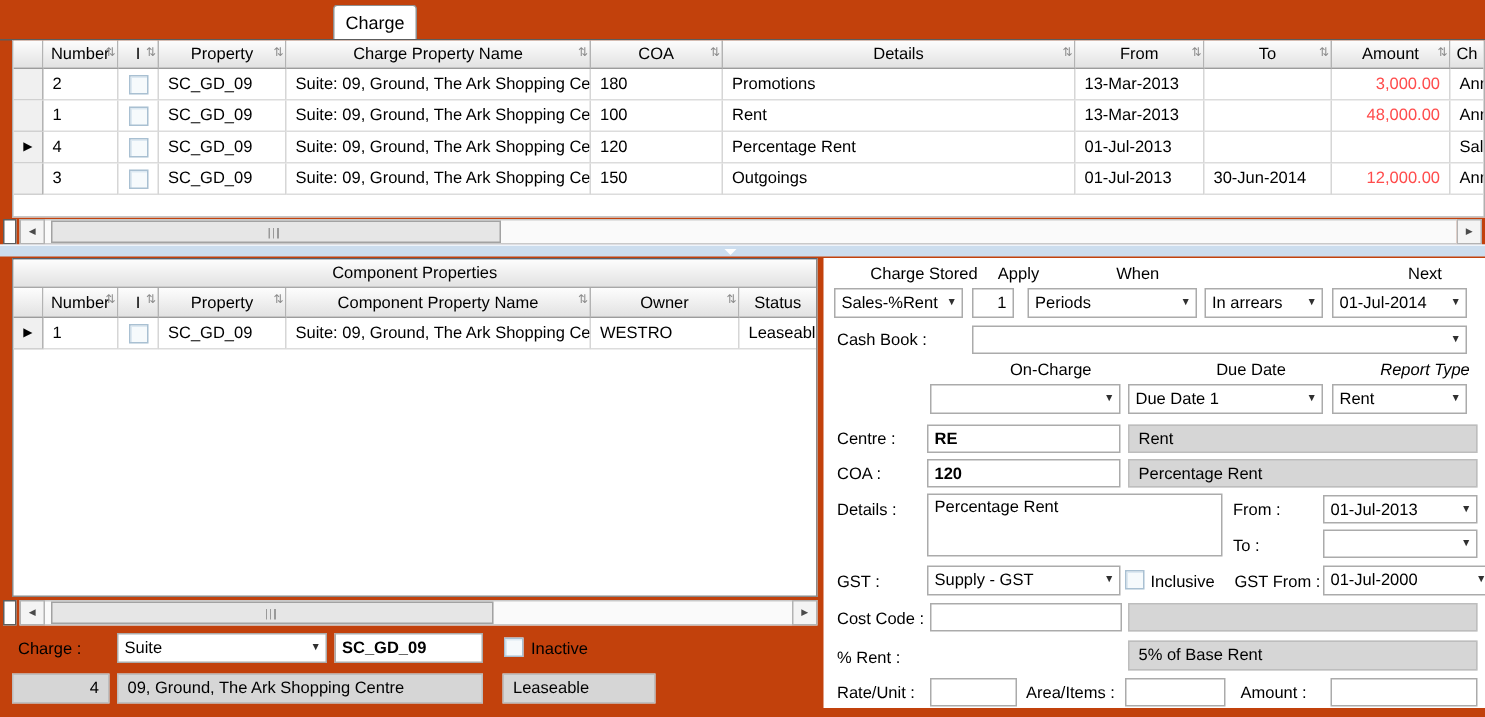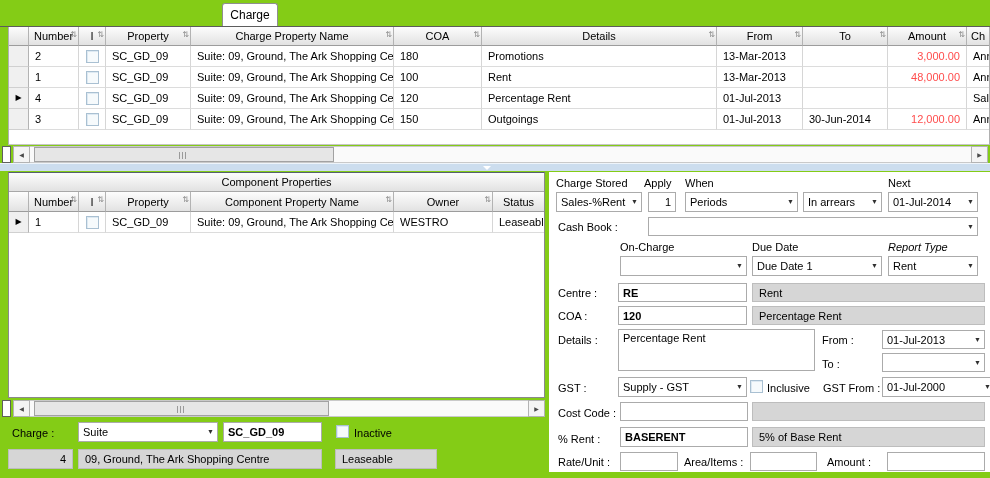--- a/index.html
+++ b/index.html
@@ -1,18 +1,18 @@
 <!DOCTYPE html>
 <html><head>
 <meta charset="utf-8">
 <style>
   * { margin:0; padding:0; box-sizing:border-box; }
   html,body { width:990px; height:478px; }
   body { background:#f0f0f0; font-family:"Liberation Sans","DejaVu Sans",sans-serif; font-size:11px; color:#000; }
-  .screen { position:relative; width:990px; height:478px; background:#84cc16; overflow:hidden; }
+  .screen { position:relative; width:990px; height:478px; background:#c2410c; overflow:hidden; }
 
   
   .tab { position:absolute; left:222px; top:3px; width:56px; height:23px; background:#fff;
          border:1px solid #8f8f8f; border-bottom:none; border-radius:3px 3px 0 0;
          display:flex; align-items:center; justify-content:center; font-size:12px; }
   .topline { position:absolute; left:0; top:26px; width:990px; height:1px; background:#5c5c5c; }
 
   
   .grid { position:absolute; background:#fff; overflow:hidden; }
   .grid-top { left:8px; top:27px; width:982px; height:118px; border-left:1px solid #b0b0b0; border-right:1px solid #b0b0b0; border-bottom:1px solid #c6c6c6; }
@@ -52,21 +52,21 @@
   .sb-thumb::before { content:""; position:absolute; left:50%; top:4px; margin-left:-5px; width:9px; height:7px;
             background:repeating-linear-gradient(90deg,#9a9a9a 0 1px,transparent 1px 3px); }
 
   
   .splitter { position:absolute; left:0; top:163px; width:990px; height:8px; background:#ccddee; border-top:1px solid #eef4fa; }
   .split-arrow { position:absolute; left:483px; top:2px; width:0; height:0;
                  border-left:4px solid transparent; border-right:4px solid transparent; border-top:4px solid #ffffff; }
 
   
   .lbl { position:absolute; white-space:nowrap; }
-  .lbl-c { text-align:left; }
+  .lbl-c { text-align:center;margin-left:17px; }
   .panel { position:absolute; left:549px; top:172px; width:441px; height:300px; background:#fff; }
   .combo { position:absolute; background:#fff; border:1px solid #ababab; display:flex; align-items:center;
            padding:0 14px 0 4px; overflow:hidden; white-space:nowrap; }
   .combo .arw { position:absolute; right:3px; top:50%; margin-top:-4px; font-size:7px; line-height:8px; color:#303030; }
   .tin { position:absolute; background:#fff; border:1px solid #ababab; display:flex; align-items:center;
          padding:0 4px; overflow:hidden; white-space:nowrap; }
   .tin.num { justify-content:flex-end; }
   .tarea { position:absolute; background:#fff; border:1px solid #ababab; padding:2px 4px; overflow:hidden; }
   .ro { position:absolute; background:#d6d6d6; border:1px solid #bdbdbd; display:flex; align-items:center;
         padding:0 6px; overflow:hidden; white-space:nowrap; }
@@ -361,21 +361,20 @@
   <div class="combo" style="left:882px; top:377px; width:113px; height:20px;">
     <span>01-Jul-2000</span>
     <span class="arw">▼</span>
   </div>
 
   <div class="lbl" style="left:558px; top:407px;">Cost Code :</div>
   <div class="tin" style="left:620px; top:402px; width:128px; height:19px;"></div>
   <div class="ro" style="left:752px; top:402px; width:233px; height:19px;"></div>
 
   <div class="lbl" style="left:558px; top:433px;">% Rent :</div>
-  <div class="tin bold" style="left:620px; top:427px; width:128px; height:20px;">BASERENT</div>
   <div class="ro" style="left:752px; top:427px; width:233px; height:20px;">5% of Base Rent</div>
 
   <div class="lbl" style="left:558px; top:456px;">Rate/Unit :</div>
   <div class="tin" style="left:620px; top:452px; width:58px; height:19px;"></div>
   <div class="lbl" style="left:684px; top:456px;">Area/Items :</div>
   <div class="tin" style="left:750px; top:452px; width:67px; height:19px;"></div>
   <div class="lbl" style="left:827px; top:456px;">Amount :</div>
   <div class="tin" style="left:887px; top:452px; width:98px; height:19px;"></div>
 
 </div>

